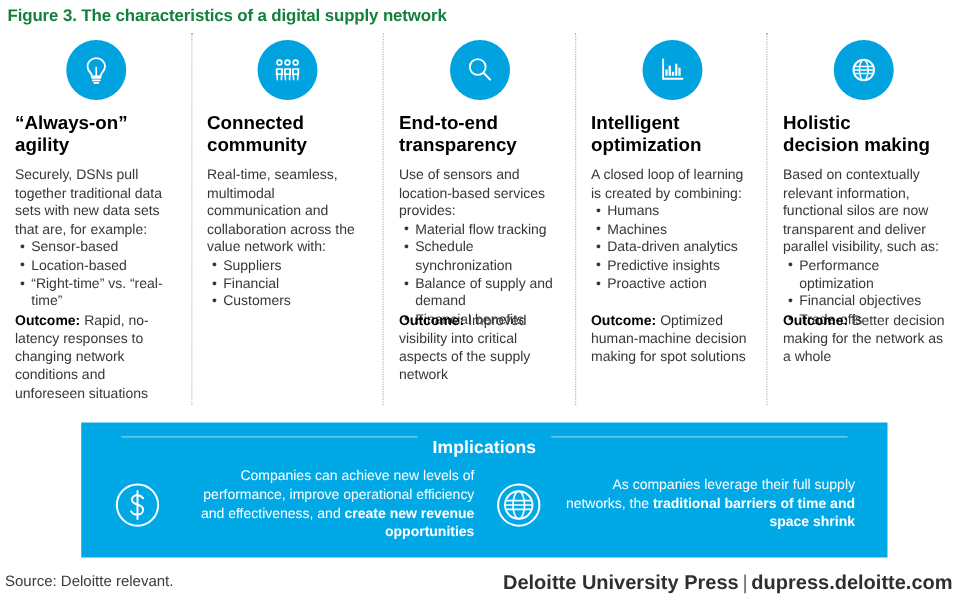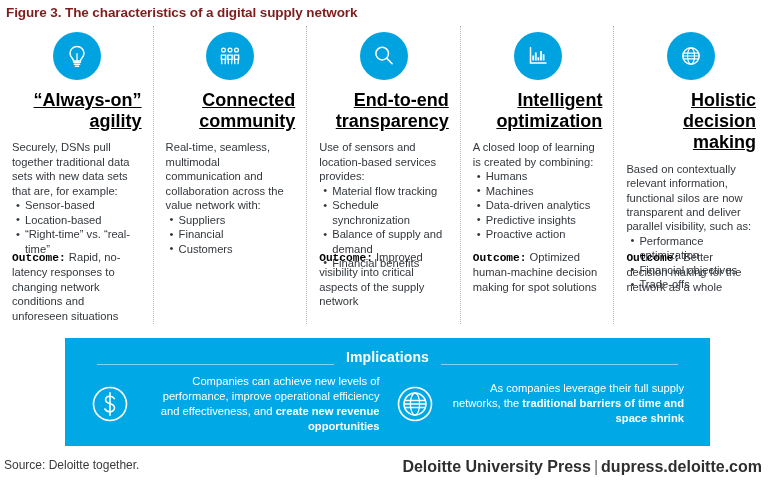--- a/index.html
+++ b/index.html
@@ -13,21 +13,21 @@
     font-family: "Liberation Sans", sans-serif;
     color: #1a1a1a;
     overflow: hidden;
     position: relative;
   }
 
   
   .fig-title {
     font-size: 13.5px;
     font-weight: bold;
-    color: #7f1d1d;
+    color: #15803d;
     padding: 5px 0 0 6px;
     letter-spacing: -0.1px;
     line-height: 1.2;
   }
 
   
   .columns {
     display: flex;
     position: absolute;
     top: 26px;
@@ -60,28 +60,27 @@
     height: 48px;
     border-radius: 50%;
     background: #00a3e0;
     display: flex;
     align-items: center;
     justify-content: center;
   }
   .icon-circle svg { display: block; }
 
   .col-title {
-    text-align: right;
+    text-align: left;
     font-weight: bold;
-    font-size: 18px;
+    font-size: 15px;
     line-height: 1.18;
     margin-top: 10px;
     color: #000;
     white-space: pre-line;
-    text-decoration: underline;
   }
 
   .col-body {
     font-size: 11.2px;
     line-height: 1.29;
     color: #33373c;
     margin-top: 8px;
   }
   .col-body p { margin: 0; }
   .bullets {
@@ -103,35 +102,35 @@
 
   .outcome {
     position: absolute;
     left: 12px;
     right: 12px;
     top: 224px;
     font-size: 11.2px;
     line-height: 1.29;
     color: #33373c;
   }
-  .outcome b { color: #000; font-family: Liberation Mono, monospace; }
+  .outcome b { color: #000; }
 
   
   .implications {
     position: absolute;
     left: 65px;
     top: 338px;
     width: 645px;
     height: 108px;
     background: #00a9e6;
     box-sizing: border-box;
   }
   .impl-head {
     display: flex;
-    align-items: flex-end;
+    align-items: flex-start;
     padding: 11px 32px 0 32px;
     gap: 12px;
   }
   .impl-rule {
     flex: 1 1 auto;
     height: 1px;
     background: #7fd4f2;
   }
   .impl-title {
     color: #ffffff;
@@ -361,17 +360,17 @@
       <div class="impl-text">
         <span>As companies leverage their full supply networks, the</span>
         <span class="bold">traditional barriers of time and space shrink</span>
       </div>
     </div>
 
   </div>
 </div>
 
 <div class="footer">
-  <div class="source">Source: Deloitte together.</div>
+  <div class="source">Source: Deloitte relevant.</div>
   <div class="dup">
     <span>Deloitte University Press</span><span class="sep">|</span><span>dupress.deloitte.com</span>
   </div>
 </div>
 
 </body></html>

